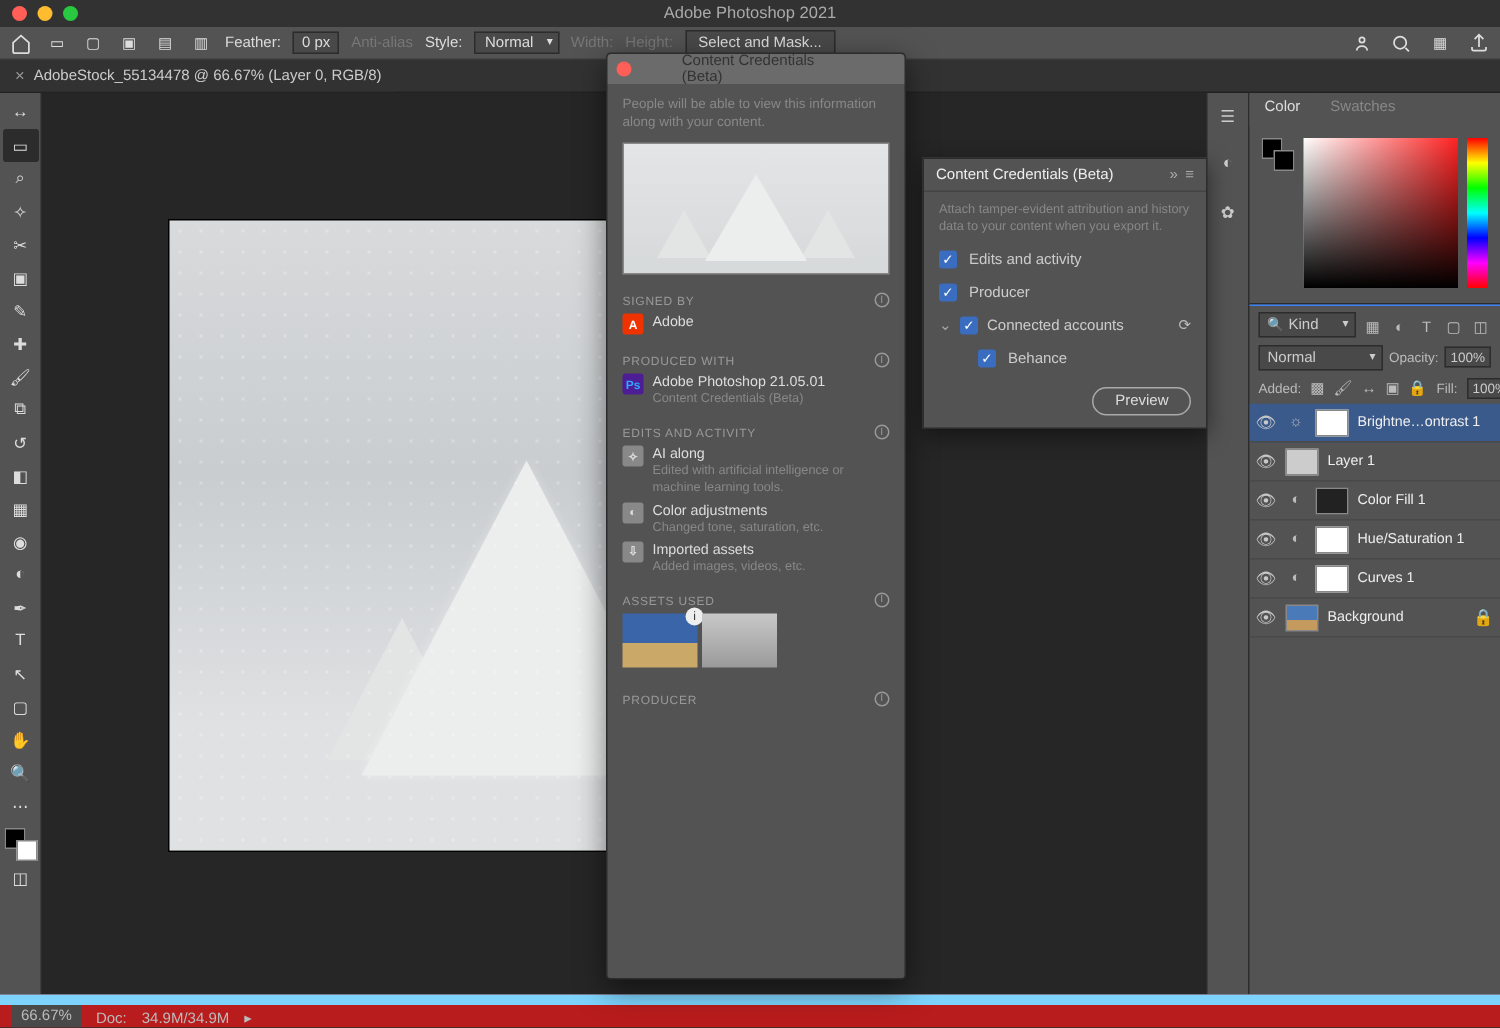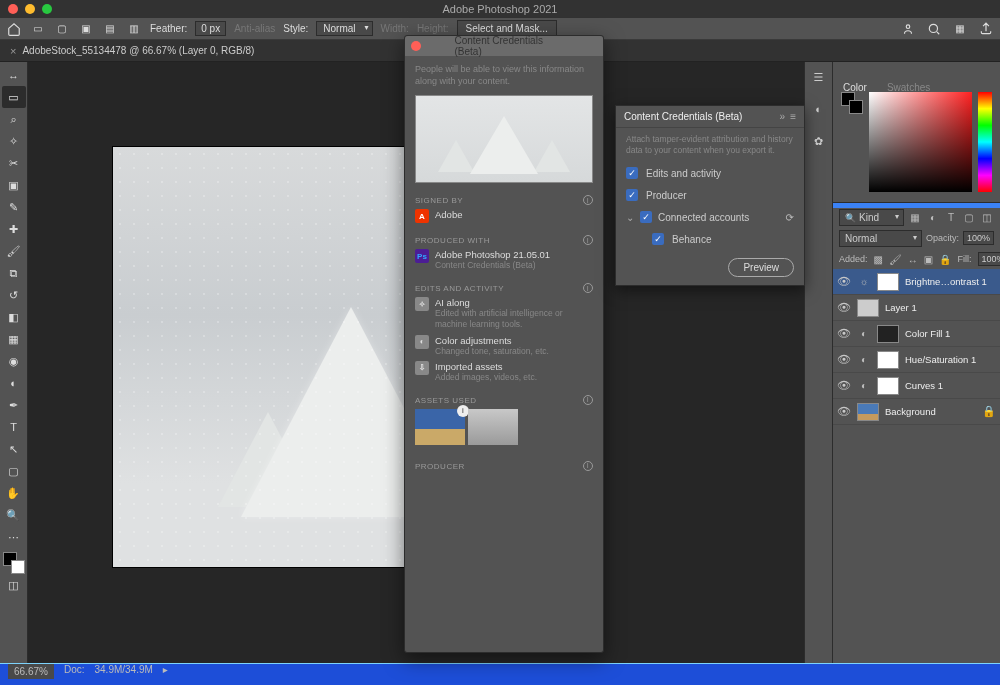--- a/index.html
+++ b/index.html
@@ -33,33 +33,33 @@
 .canvas{position:absolute;top:85px;left:85px;width:475px;height:420px;background:linear-gradient(180deg,#d8dadb 0%,#c9cdd0 40%,#dfe1e2 80%);box-shadow:0 0 0 1px #000}
 .pyr1{position:absolute;bottom:50px;left:50%;transform:translateX(-50%);width:0;height:0;border-left:110px solid transparent;border-right:110px solid transparent;border-bottom:210px solid #eceeed;filter:drop-shadow(0 0 4px rgba(255,255,255,0.3))}
 .pyr2{position:absolute;bottom:60px;left:105px;width:0;height:0;border-left:50px solid transparent;border-right:50px solid transparent;border-bottom:95px solid #e2e5e4}
 .pyr3{position:absolute;bottom:60px;right:60px;width:0;height:0;border-left:50px solid transparent;border-right:50px solid transparent;border-bottom:95px solid #e2e5e4}
 .snow{position:absolute;inset:0;background-image:radial-gradient(circle,rgba(255,255,255,.5) 1px,transparent 1px);background-size:14px 14px;opacity:.5}
 
 .rightcol{width:28px;background:#535353;border-left:1px solid #2c2c2c;display:flex;flex-direction:column;align-items:center;padding-top:6px;gap:14px}
 .ricon{width:18px;height:18px;color:#ccc;display:flex;align-items:center;justify-content:center}
 .panels{width:168px;background:#535353;border-left:1px solid #2c2c2c;display:flex;flex-direction:column}
 .panel-tabs{height:22px;display:flex}
-.ptab{padding:20px 10px;font-size:10px;color:#aaa}
+.ptab{padding:4px 10px;font-size:10px;color:#aaa}
 .ptab.active{background:#535353;color:#ddd}
 .ptab.in{color:#888}
 .colorpanel{height:118px;padding:8px;display:flex;gap:6px}
 .corner-sw{width:22px;height:22px;position:relative}
 .corner-sw .swA{background:#000}.corner-sw .swB{background:#000}
 .gradbox{flex:1;height:100px;position:relative;background:linear-gradient(to right,#fff 0%,#f22 100%)}
 .gradbox:after{content:'';position:absolute;inset:0;background:linear-gradient(to bottom,transparent 0%,#000 100%)}
 .grad-o{position:absolute;bottom:2px;left:4px;width:8px;height:8px;border:1px solid #fff;border-radius:50%}
 .hue{width:14px;height:100px;background:linear-gradient(to bottom,#f00,#ff0,#0f0,#0ff,#00f,#f0f,#f00)}
 .layerspanel{flex:1;display:flex;flex-direction:column;border-top:1px solid #2c2c2c}
 .lptabs{display:flex;height:22px}
-.lrow1{height:24px;display:flex;align-items:center;padding:2px 6px;gap:4px;border-top:5px solid #3b82f6}
+.lrow1{height:24px;display:flex;align-items:flex-end;padding:2px 6px;gap:4px;border-top:1px solid #3b82f6}
 .kind{flex:1;background:#494949;border:1px solid #2c2c2c;padding:2px 5px;font-size:10px;color:#ccc;position:relative}
 .kind:after{content:'▾';position:absolute;right:4px;font-size:8px}
 .licn{width:14px;height:14px;color:#bbb;display:flex;align-items:center;justify-content:center;font-size:10px}
 .lrow2{height:22px;display:flex;align-items:center;padding:0 6px;gap:4px}
 .blend{flex:1;background:#494949;border:1px solid #2c2c2c;padding:2px 5px;font-size:10px;color:#ccc;position:relative}
 .blend:after{content:'▾';position:absolute;right:4px;font-size:8px}
 .oplabel{font-size:9px;color:#bbb}
 .opval{background:#494949;border:1px solid #2c2c2c;padding:1px 3px;font-size:9px;color:#ccc}
 .lrow3{height:20px;display:flex;align-items:center;padding:0 6px;gap:6px;font-size:9px;color:#bbb}
 .layers{flex:1;overflow:auto}
@@ -102,21 +102,21 @@
 .ccpanel-desc{padding:6px 10px;font-size:8.5px;color:#888;line-height:1.3}
 .cc-check{display:flex;align-items:center;gap:8px;padding:5px 10px}
 .cc-check.sub{padding-left:24px;justify-content:space-between}
 .cc-check.exp{padding-left:10px}
 .expander{color:#aaa;margin-right:-2px;width:10px}
 .chk{width:12px;height:12px;background:#3a6cbf;border-radius:2px;display:flex;align-items:center;justify-content:center;color:#fff;font-size:9px}
 .ccpanel-foot{padding:8px 10px;display:flex;justify-content:flex-end}
 .preview-btn{border:1px solid #aaa;border-radius:12px;padding:3px 14px;font-size:10px;color:#ddd;background:transparent}
 .refresh{color:#bbb}
 
-.status{position:absolute;bottom:0;left:0;right:0;height:22px;background:#1d4ed8;border-top:1px solid #7dd3fc;display:flex;align-items:flex-start;padding:0 8px;gap:10px;font-size:10px;color:#bbb}
+.status{position:absolute;bottom:0;left:0;right:0;height:22px;background:#b91c1c;border-top:7px solid #7dd3fc;display:flex;align-items:flex-end;padding:0 8px;gap:10px;font-size:10px;color:#bbb}
 .status .zoom{background:#494949;padding:2px 6px}
 svg{width:14px;height:14px}
 </style>
 </head>
 <body>
 
 <div class="titlebar">
   <div class="traffic">
     <div class="tdot close"></div>
     <div class="tdot min"></div>

